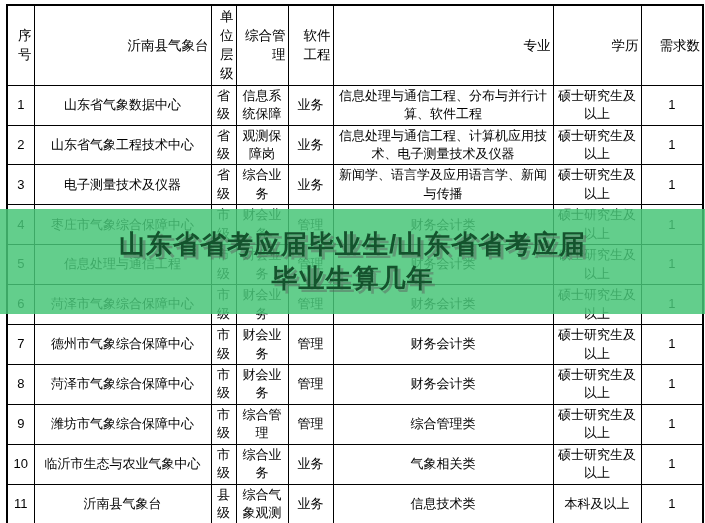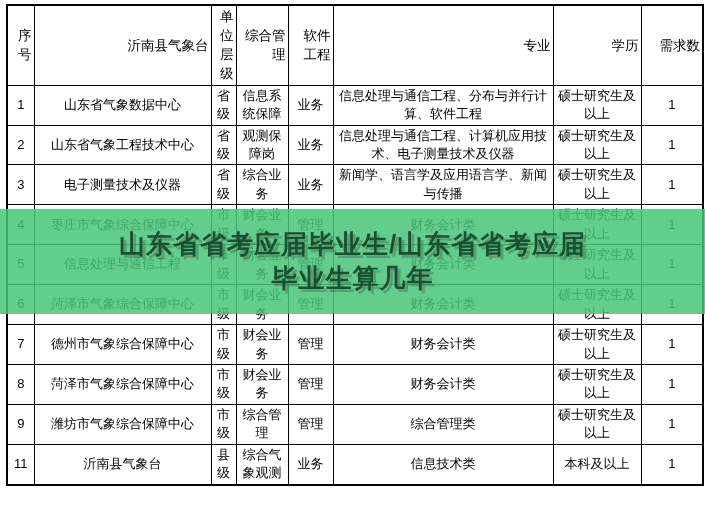--- a/index.html
+++ b/index.html
@@ -189,20 +189,30 @@
           <td>9</td>
           <td>潍坊市气象综合保障中心</td>
           <td>市级</td>
           <td>综合管理</td>
           <td>管理</td>
           <td>综合管理类</td>
           <td>硕士研究生及以上</td>
           <td>1</td>
         </tr>
         <tr>
+          <td>10</td>
+          <td>临沂市生态与农业气象中心</td>
+          <td>市级</td>
+          <td>综合业务</td>
+          <td>业务</td>
+          <td>气象相关类</td>
+          <td>硕士研究生及以上</td>
+          <td>1</td>
+        </tr>
+        <tr>
           <td>11</td>
           <td>沂南县气象台</td>
           <td>县级</td>
           <td>综合气象观测</td>
           <td>业务</td>
           <td>信息技术类</td>
           <td>本科及以上</td>
           <td>1</td>
         </tr>
       </tbody>

